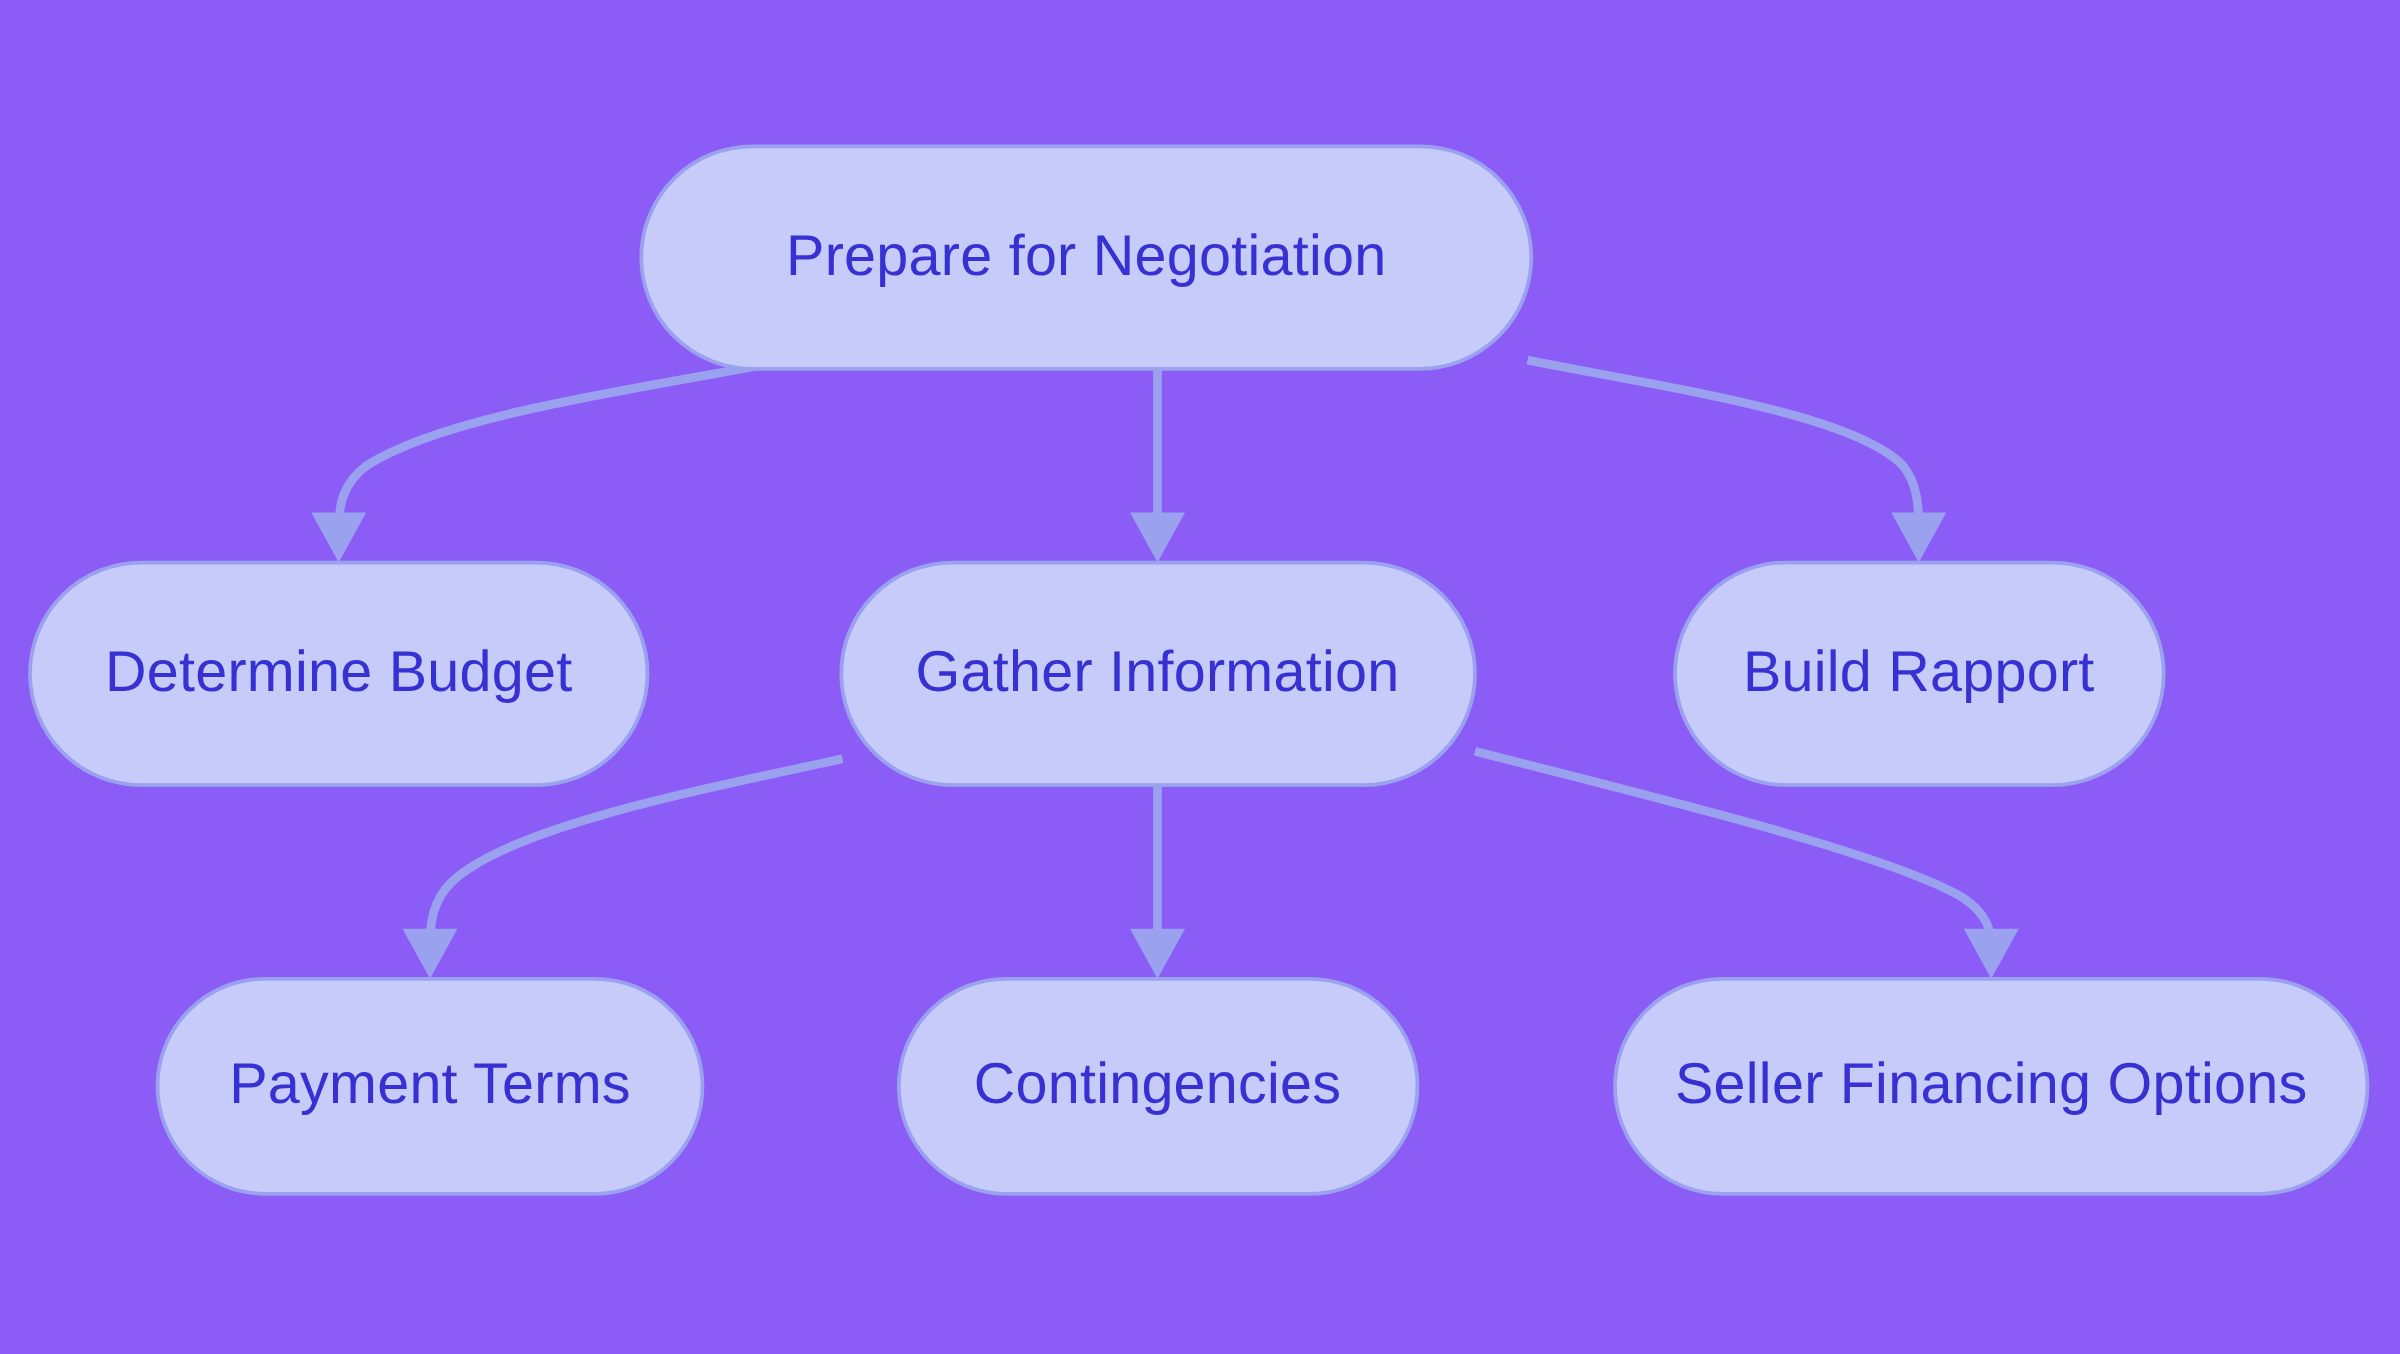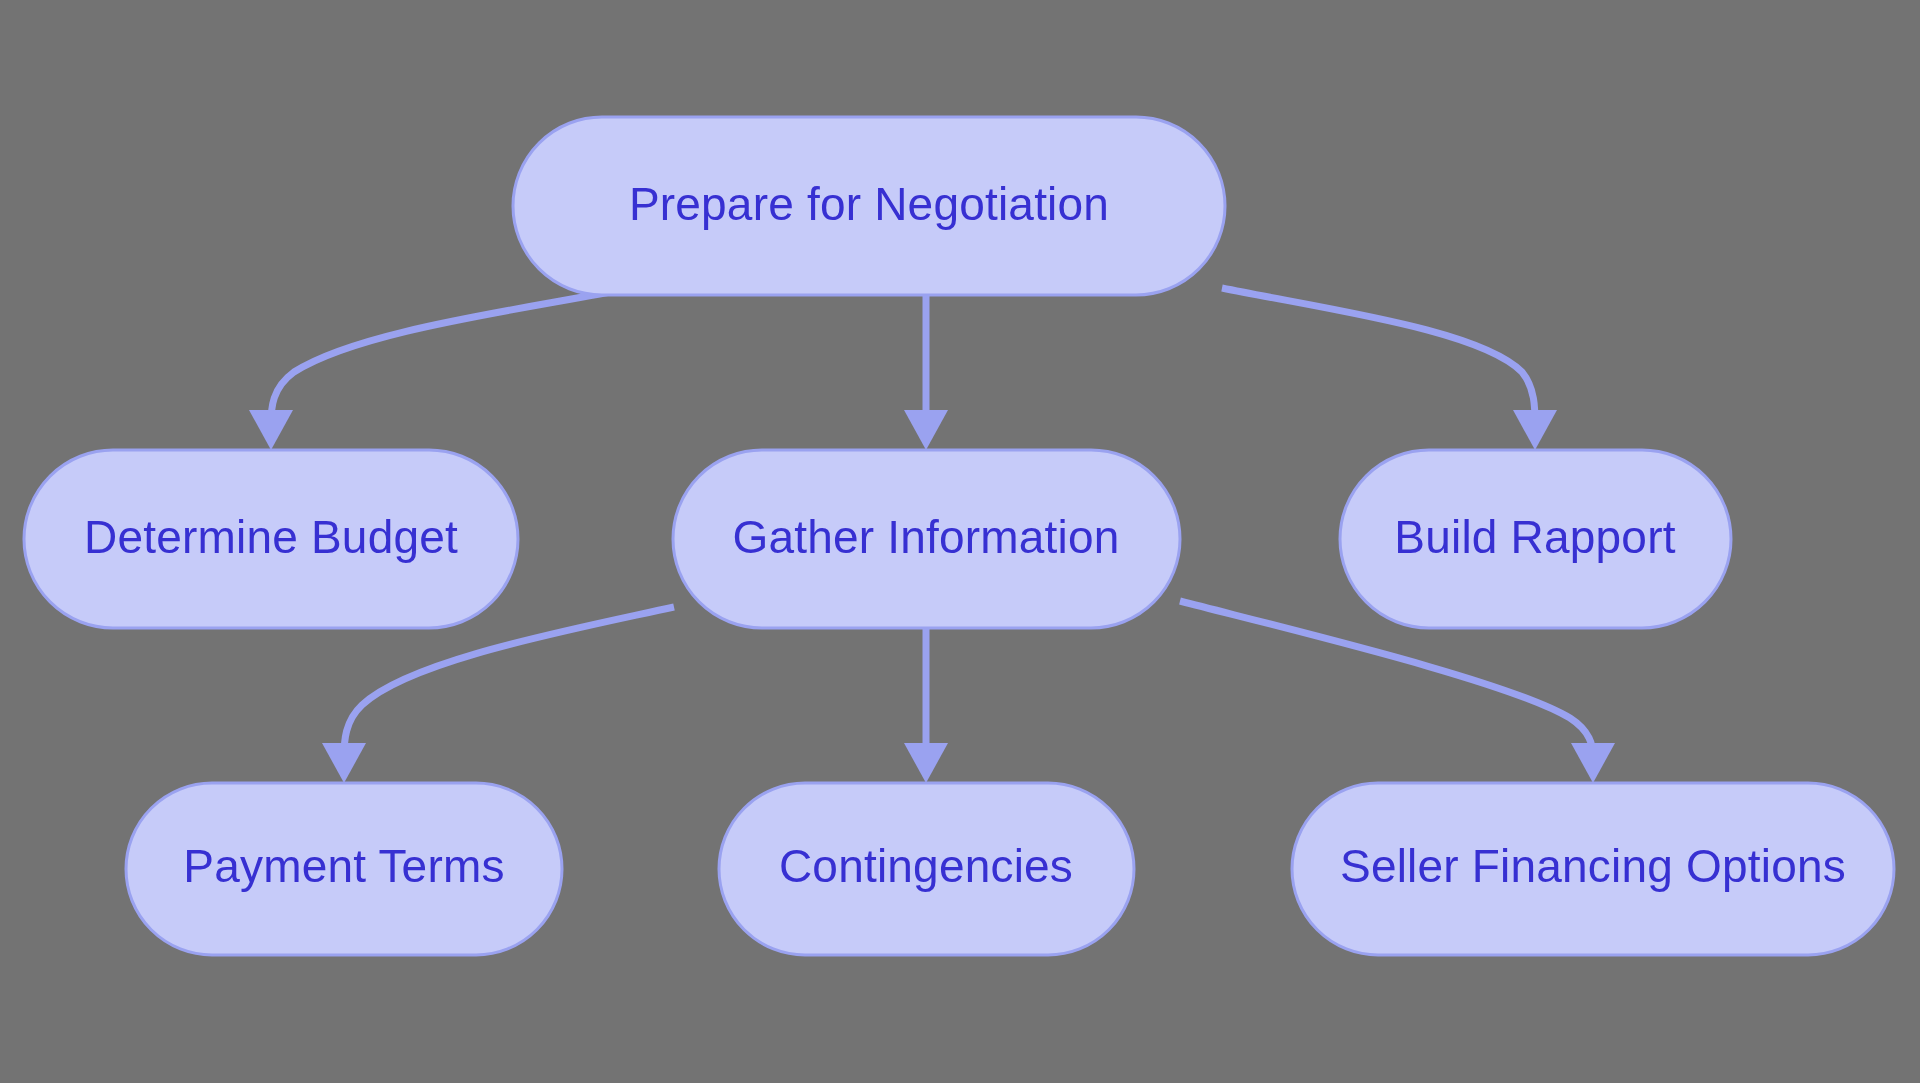--- a/index.html
+++ b/index.html
@@ -10,21 +10,21 @@
   body {
     width: 1920px;
     height: 1083px;
     font-family: "Liberation Sans", sans-serif;
     overflow: hidden;
   }
   #flowchart-root {
     position: relative;
     width: 1920px;
     height: 1083px;
-    background: #737373;
+    background: #8b5cf6;
   }
   svg#diagram {
     display: block;
     width: 1920px;
     height: 1083px;
   }
   .node-shape {
     fill: #c6cbf9;
     stroke: #9aa2f0;
     stroke-width: 3;

